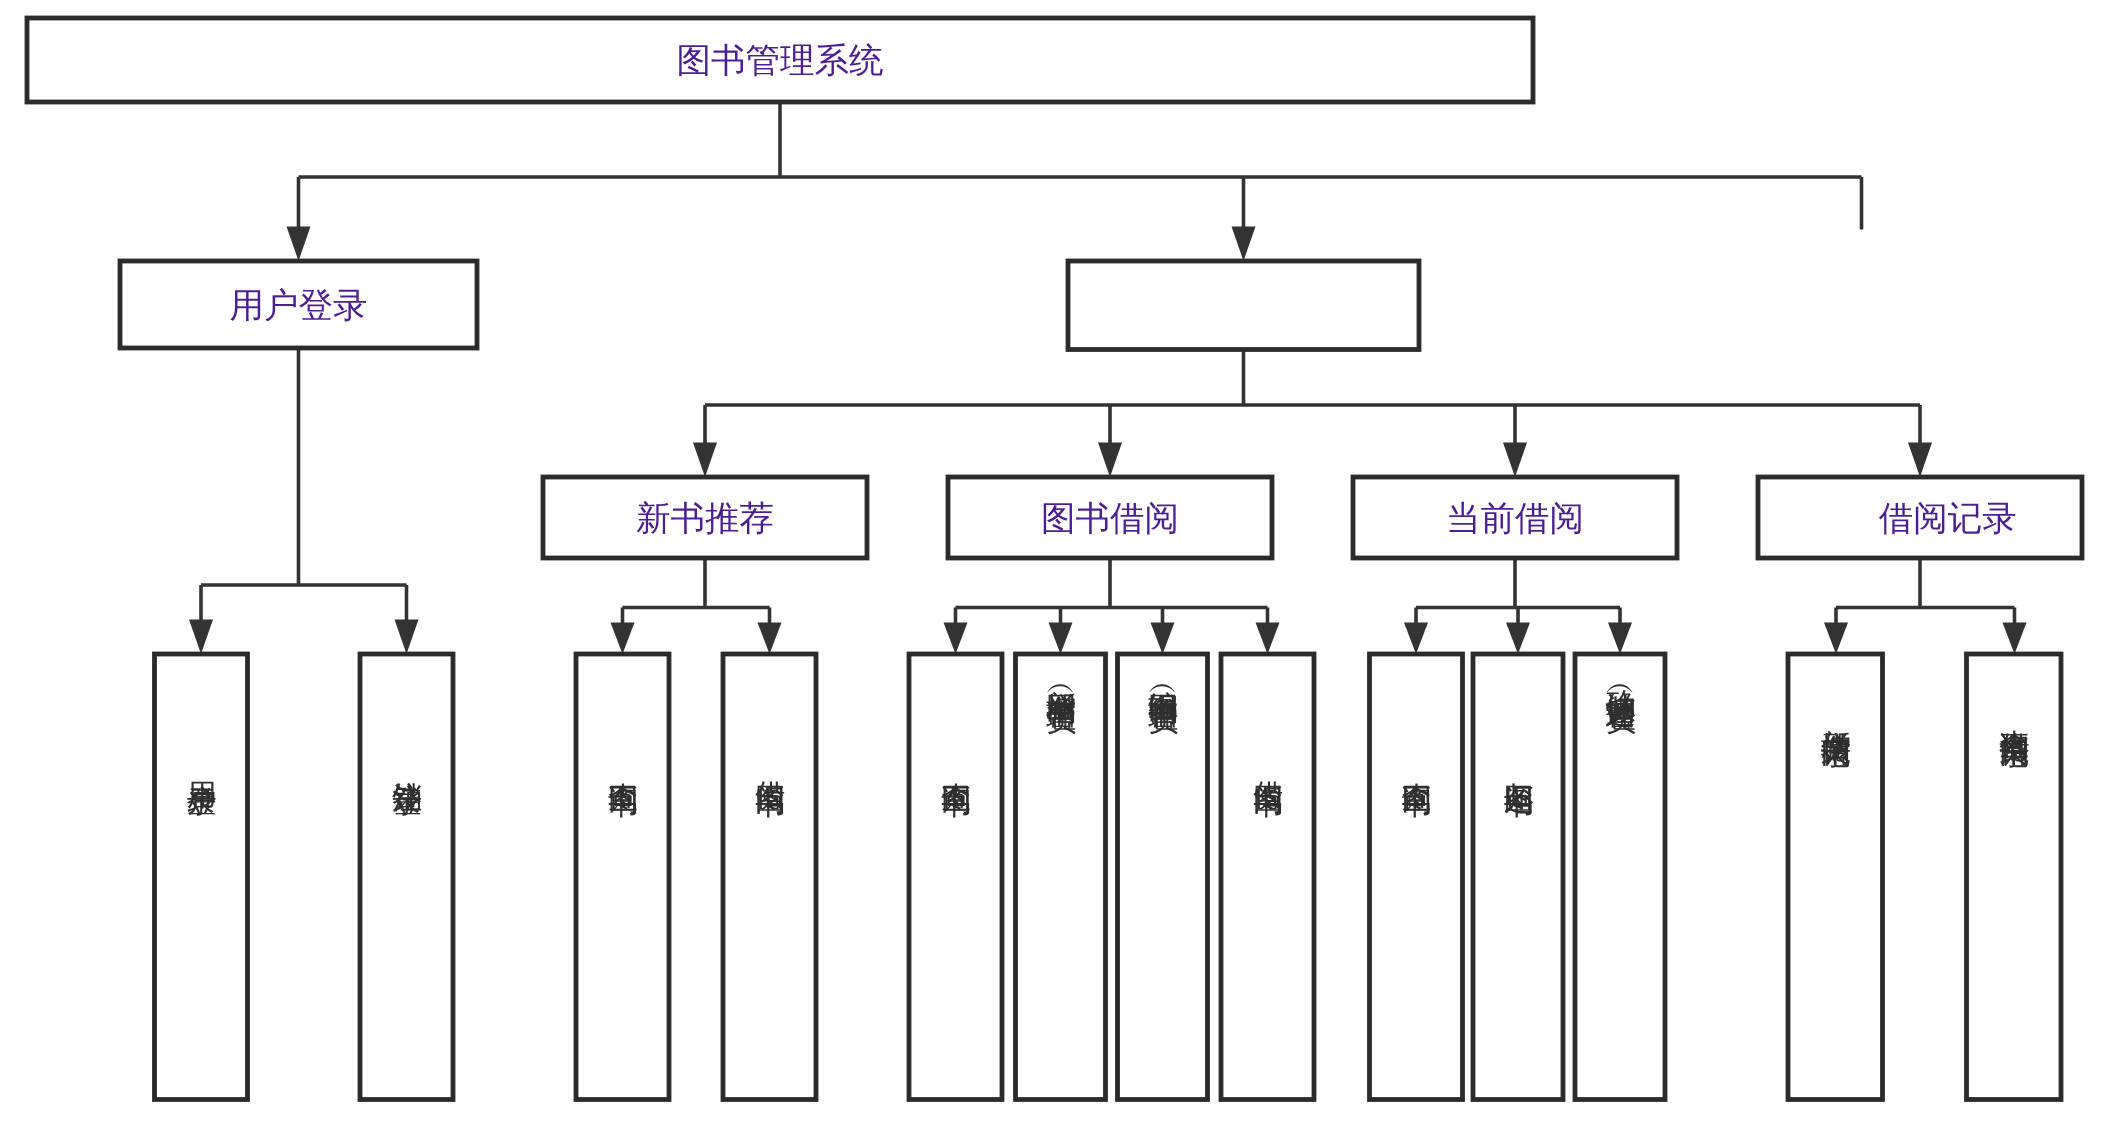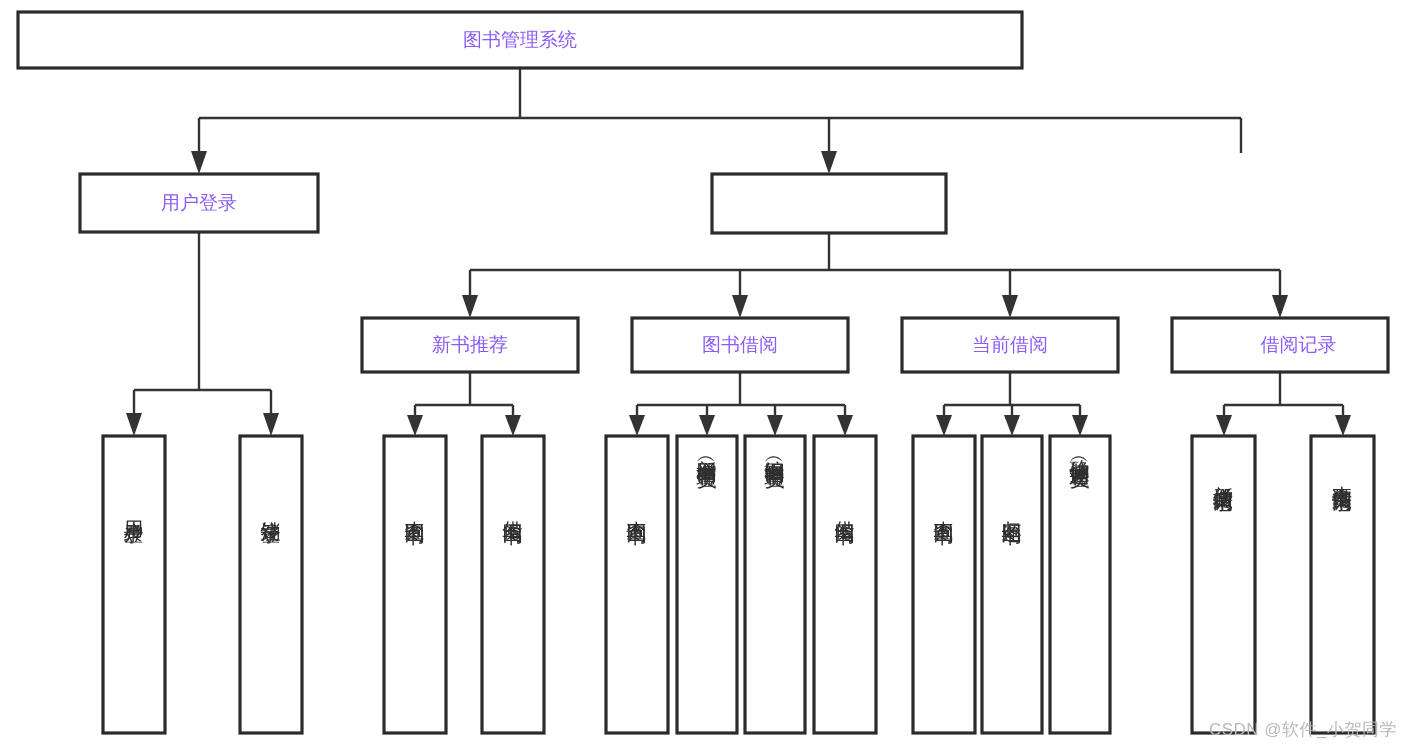--- a/index.html
+++ b/index.html
@@ -61,22 +61,22 @@
   }
   .hlabel-wrap {
     position: absolute;
     display: flex;
     align-items: center;
     justify-content: center;
     pointer-events: none;
   }
   .hlabel-text {
     font-family: "Liberation Sans", sans-serif;
-    font-size: 19px;
-    color: #8b5cf6;
+    font-size: 23px;
+    color: #4c1d95;
     white-space: nowrap;
   }
   .watermark {
     position: absolute;
     right: 8px;
     bottom: 6px;
     font-family: "Liberation Sans", sans-serif;
     font-size: 17px;
     color: #b9b9b9;
     letter-spacing: 0.5px;
@@ -269,15 +269,14 @@
   </div>
 
   <div class="vlabel-wrap" style="left:1192px; top:470px; width:63px; height:265px;">
     <span class="vlabel-text">新增借阅记录</span>
   </div>
 
   <div class="vlabel-wrap" style="left:1311px; top:470px; width:63px; height:265px;">
     <span class="vlabel-text">查询借阅记录</span>
   </div>
 
-  <div class="watermark">CSDN @软件_小贺同学</div>
 
 </div>
 
 </body></html>

